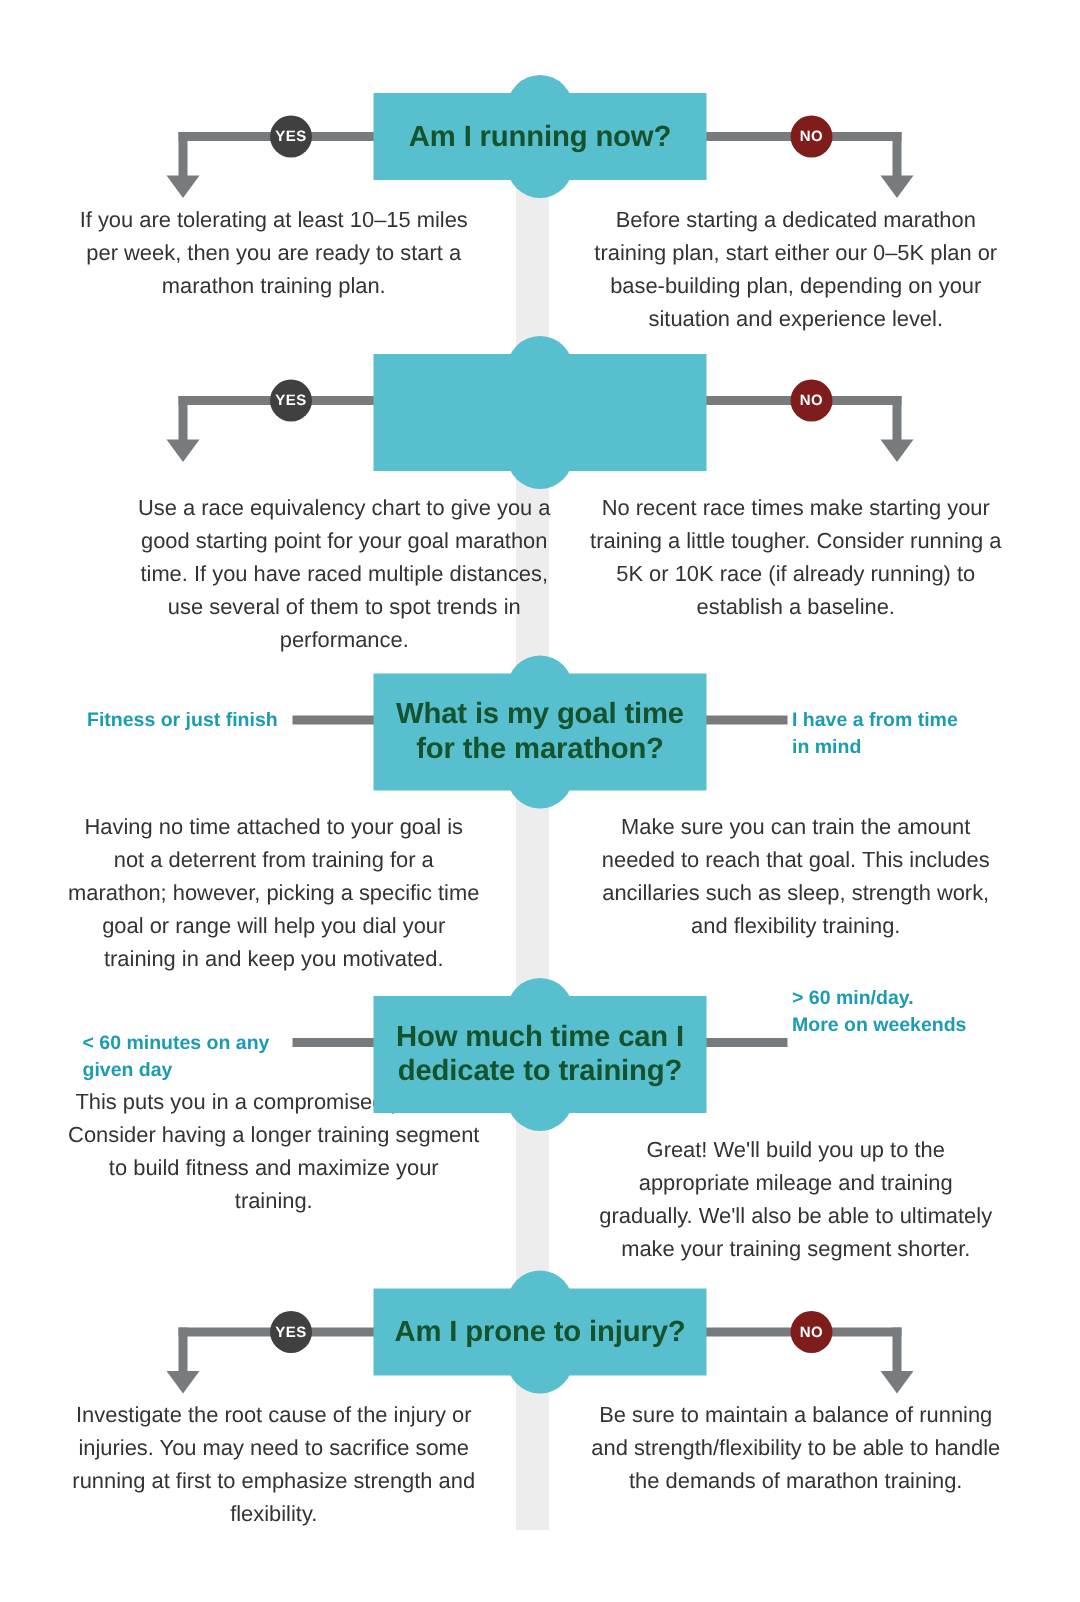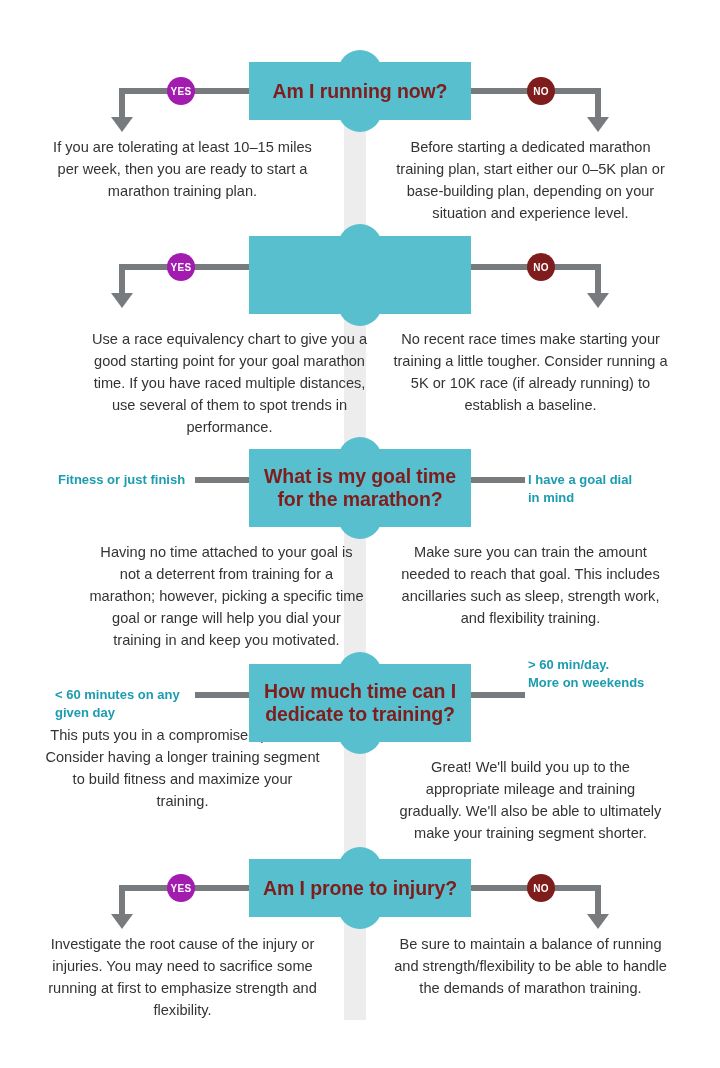--- a/index.html
+++ b/index.html
@@ -37,21 +37,21 @@
     left: 249px;
     width: 222px;
     background: #57bfcd;
     z-index: 4;
     display: flex;
     align-items: center;
     justify-content: center;
     box-sizing: border-box;
   }
   .node-label {
-    color: #7f1d1d;
+    color: #14532d;
     font-weight: bold;
     font-size: 19.5px;
     line-height: 1.17;
     text-align: center;
     letter-spacing: -0.1px;
     padding: 0 6px;
     white-space: pre-line;
   }
   
   .node .tab {
@@ -105,21 +105,21 @@
     border-radius: 50%;
     display: flex;
     align-items: center;
     justify-content: center;
     font-size: 10px;
     font-weight: bold;
     color: #ffffff;
     letter-spacing: 0.3px;
     z-index: 3;
   }
-  .badge.yes { background: #a21caf; }
+  .badge.yes { background: #404040; margin-left: 13px; }
   .badge.no  { background: #7f1d1d; }
 
   
   .side-label {
     position: absolute;
     color: #1b9cb0;
     font-weight: bold;
     font-size: 13px;
     line-height: 1.38;
     z-index: 3;
@@ -193,31 +193,31 @@
     <div class="tab bottom"></div>
   </div>
 
   <div class="body-text" style="left:45px; top:329px; width:275px;margin-left:47px;">Use a race equivalency chart to give you a good starting point for your goal marathon time. If you have raced multiple distances, use several of them to spot trends in performance.</div>
   <div class="body-text" style="left:393px; top:329px; width:275px;">No recent race times make starting your training a little tougher. Consider running a 5K or 10K race (if already running) to establish a baseline.</div>
 
   <div class="hbar" style="left:195px; top:477px; width:58px;"></div>
   <div class="hbar" style="left:467px; top:477px; width:58px;"></div>
 
   <div class="side-label left" style="left:58px; top:471px; width:135px;">Fitness or just finish</div>
-  <div class="side-label right" style="left:528px; top:471px; width:140px;">I have a goal dial
+  <div class="side-label right" style="left:528px; top:471px; width:140px;">I have a from time
 in mind</div>
 
   <div class="node" style="top:449px; height:78px;">
     <div class="tab top"></div>
     <div class="node-label">What is my goal time
 for the marathon?</div>
     <div class="tab bottom"></div>
   </div>
 
-  <div class="body-text" style="left:45px; top:542px; width:275px;margin-left:44px;">Having no time attached to your goal is not a deterrent from training for a marathon; however, picking a specific time goal or range will help you dial your training in and keep you motivated.</div>
+  <div class="body-text" style="left:45px; top:542px; width:275px;">Having no time attached to your goal is not a deterrent from training for a marathon; however, picking a specific time goal or range will help you dial your training in and keep you motivated.</div>
   <div class="body-text" style="left:393px; top:542px; width:275px;">Make sure you can train the amount needed to reach that goal. This includes ancillaries such as sleep, strength work, and flexibility training.</div>
 
   <div class="hbar" style="left:195px; top:692px; width:58px;"></div>
   <div class="hbar" style="left:467px; top:692px; width:58px;"></div>
 
   <div class="side-label left" style="left:55px; top:686px; width:140px;">&lt; 60 minutes on any
 given day</div>
   <div class="side-label right" style="left:528px; top:656px; width:145px;">&gt; 60 min/day.
 More on weekends</div>
 

